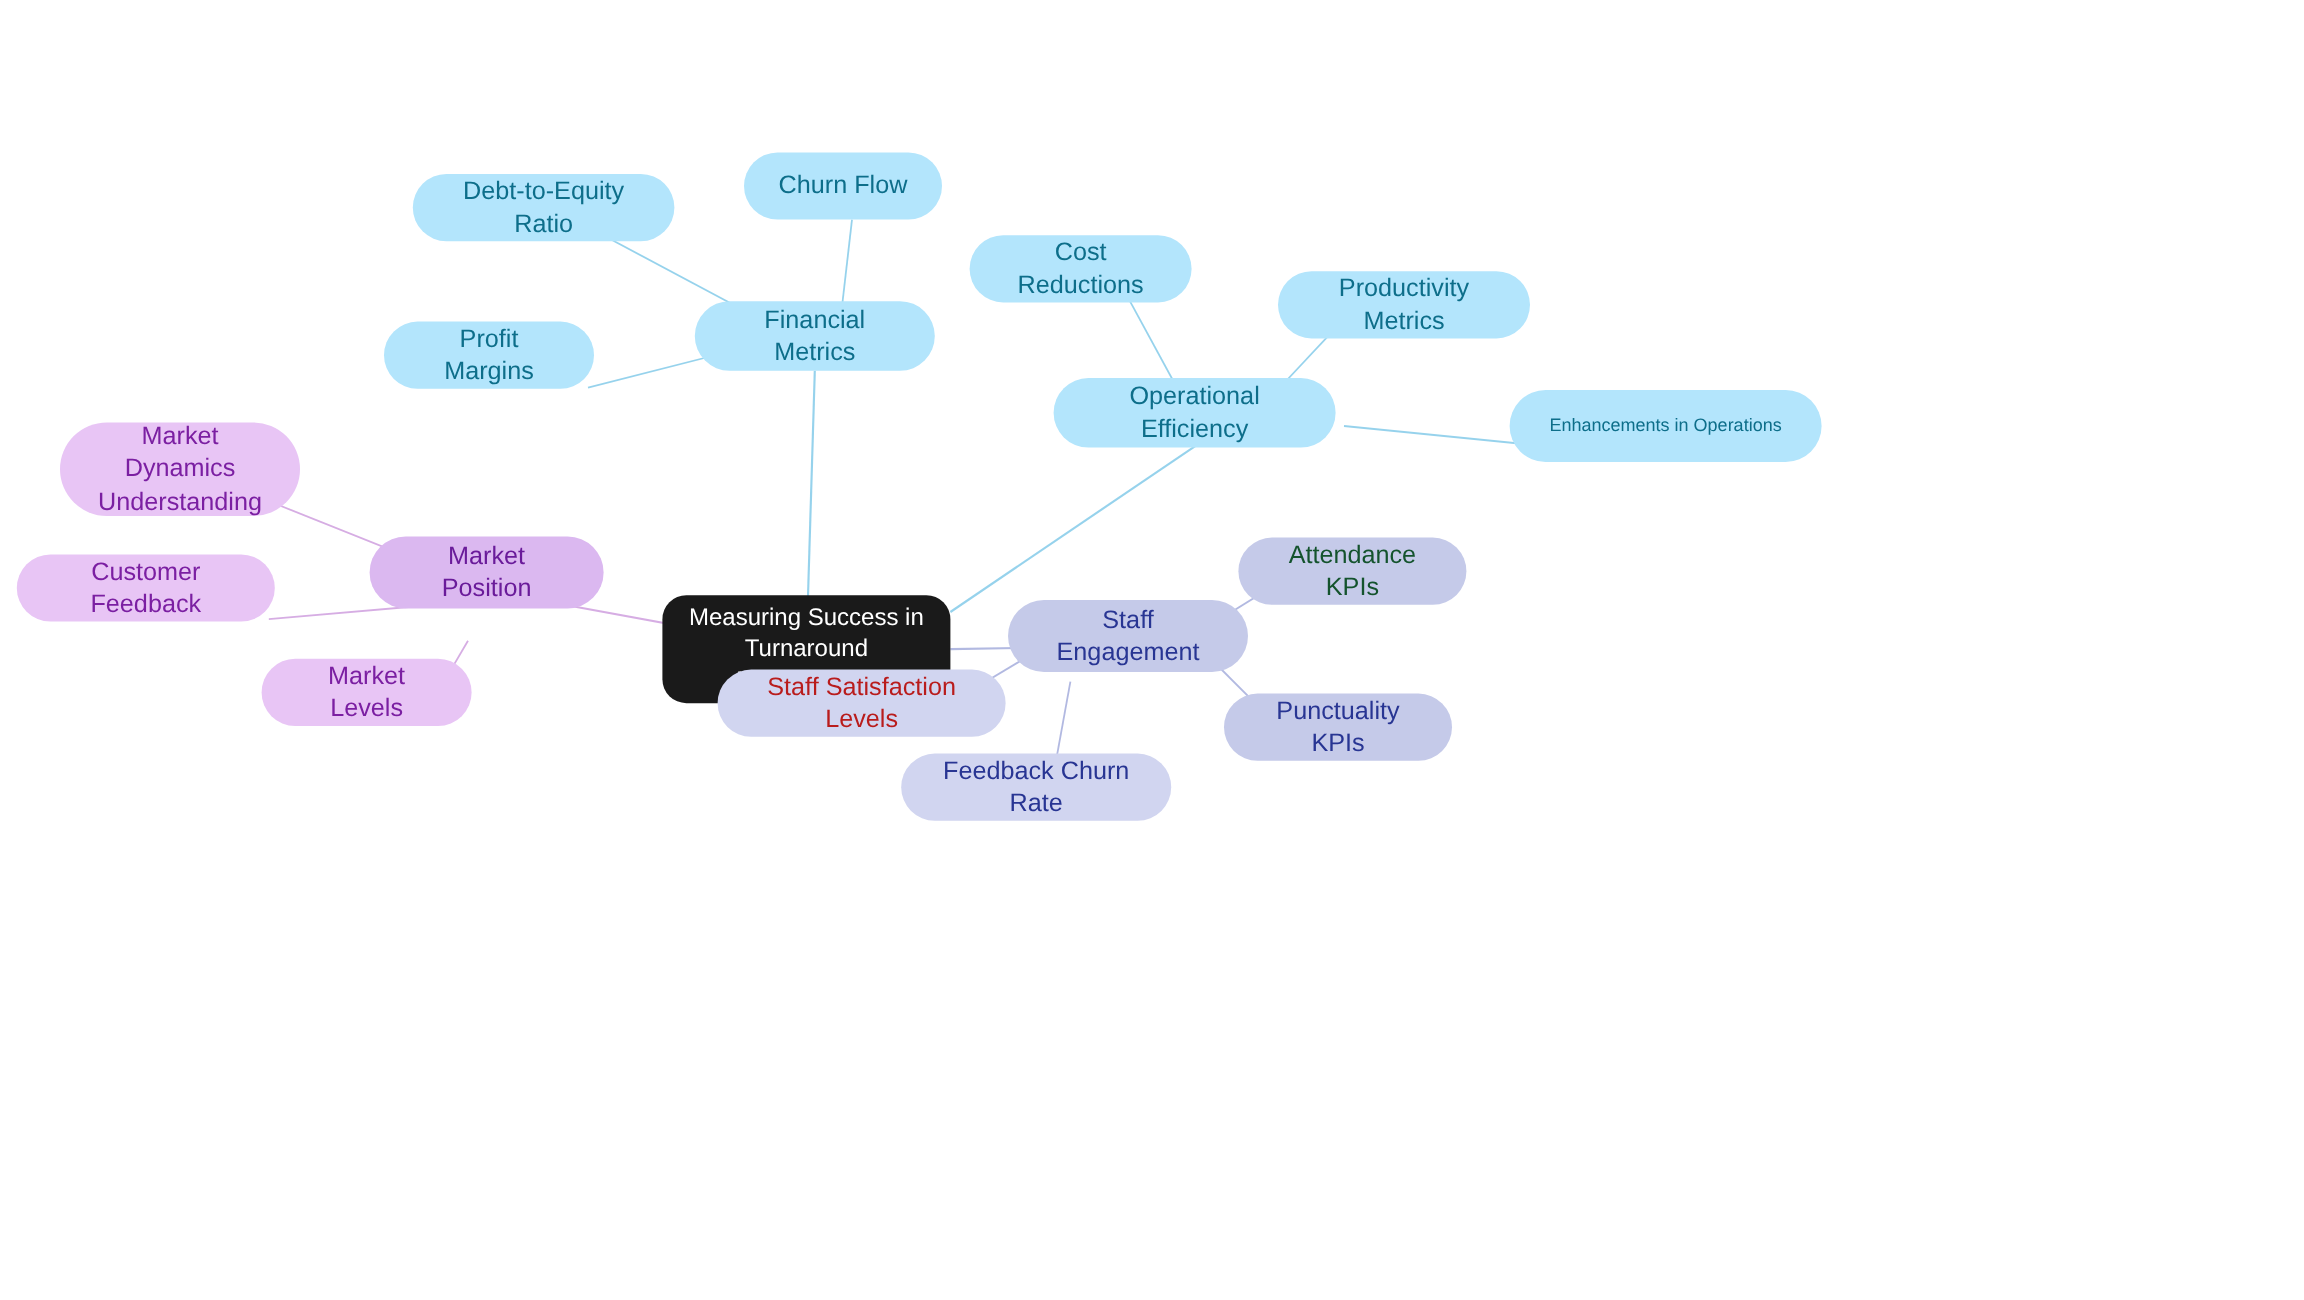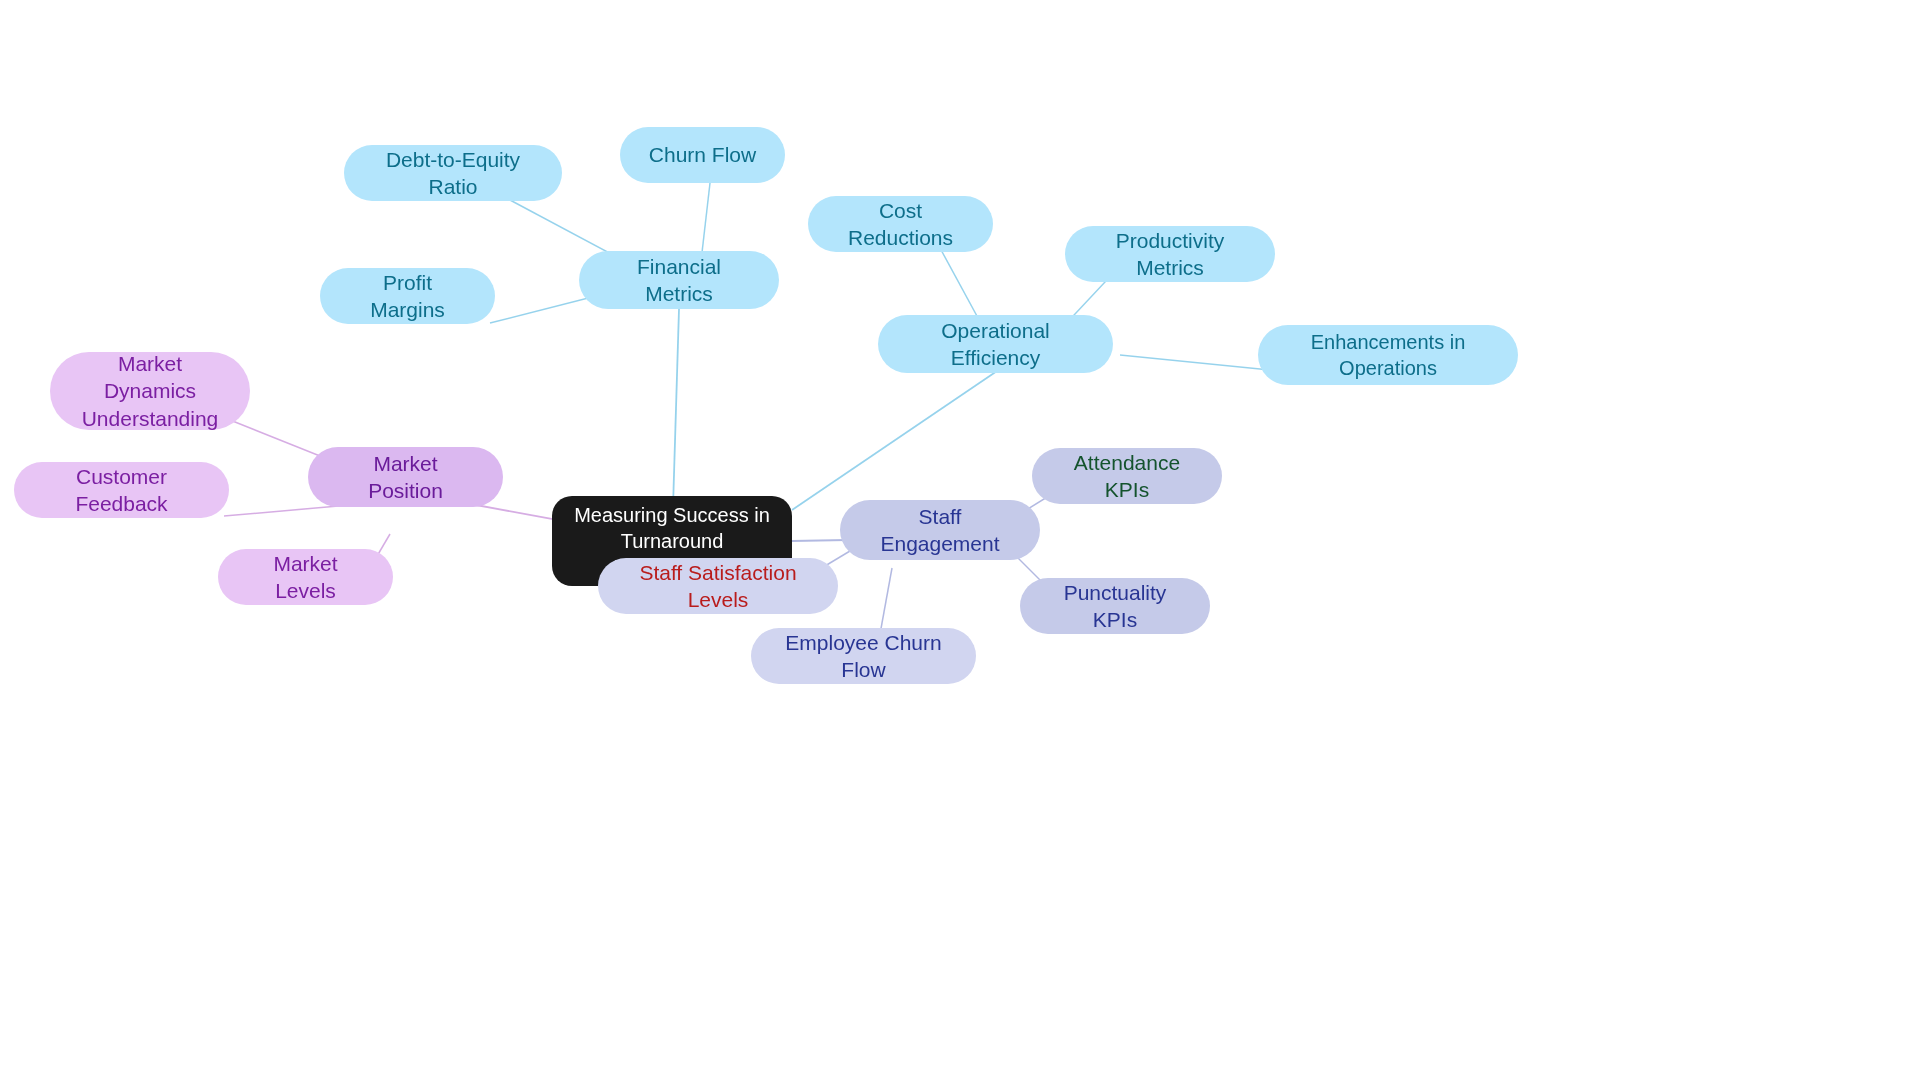--- a/index.html
+++ b/index.html
@@ -112,32 +112,32 @@
 <div class="node node-blue" style="left: 620px; top: 127px; width: 165px; height: 56px;">Churn Flow</div>
 
 <div class="node node-blue" style="left: 320px; top: 268px; width: 175px; height: 56px;">Profit Margins</div>
 
 <div class="node node-blue" style="left: 878px; top: 315px; width: 235px; height: 58px;">Operational Efficiency</div>
 
 <div class="node node-blue" style="left: 808px; top: 196px; width: 185px; height: 56px;">Cost Reductions</div>
 
 <div class="node node-blue" style="left: 1065px; top: 210px; width: 210px; height: 56px; margin-top: 16px;">Productivity Metrics</div>
 
-<div class="node node-blue" style="left: 1258px; top: 325px; width: 260px; height: 60px; font-size: 20px;">Enhancements in Operations</div>
+<div class="node node-blue" style="left: 1258px; top: 325px; width: 260px; height: 60px; font-size: 15px;">Enhancements in Operations</div>
 
 <div class="node node-purple" style="left: 308px; top: 447px; width: 195px; height: 60px; background: #dbb8f0; color: #6a1b9a;">Market Position</div>
 
 <div class="node node-purple" style="left: 50px; top: 352px; width: 200px; height: 78px; background: #e8c5f5; color: #7b1fa2;">Market Dynamics
 Understanding</div>
 
 <div class="node node-purple" style="left: 14px; top: 462px; width: 215px; height: 56px; background: #e8c5f5; color: #7b1fa2;">Customer Feedback</div>
 
 <div class="node node-purple" style="left: 218px; top: 549px; width: 175px; height: 56px; background: #e8c5f5; color: #7b1fa2;">Market Levels</div>
 
 <div class="node node-indigo" style="left: 840px; top: 500px; width: 200px; height: 60px; background: #c5cae9; color: #283593;">Staff Engagement</div>
 
 <div class="node node-indigo" style="left: 598px; top: 558px; width: 240px; height: 56px; background: #d1d5f0; color: #b91c1c;">Staff Satisfaction Levels</div>
 
-<div class="node node-indigo" style="left: 751px; top: 628px; width: 225px; height: 56px; background: #d1d5f0; color: #283593;">Employee Churn Flow</div>
+<div class="node node-indigo" style="left: 751px; top: 628px; width: 225px; height: 56px; background: #d1d5f0; color: #283593;">Feedback Churn Rate</div>
 
 <div class="node node-indigo" style="left: 1032px; top: 448px; width: 190px; height: 56px; background: #c5cae9; color: #14532d;">Attendance KPIs</div>
 
 <div class="node node-indigo" style="left: 1020px; top: 578px; width: 190px; height: 56px; background: #c5cae9; color: #283593;">Punctuality KPIs</div>
 
 </body></html>

